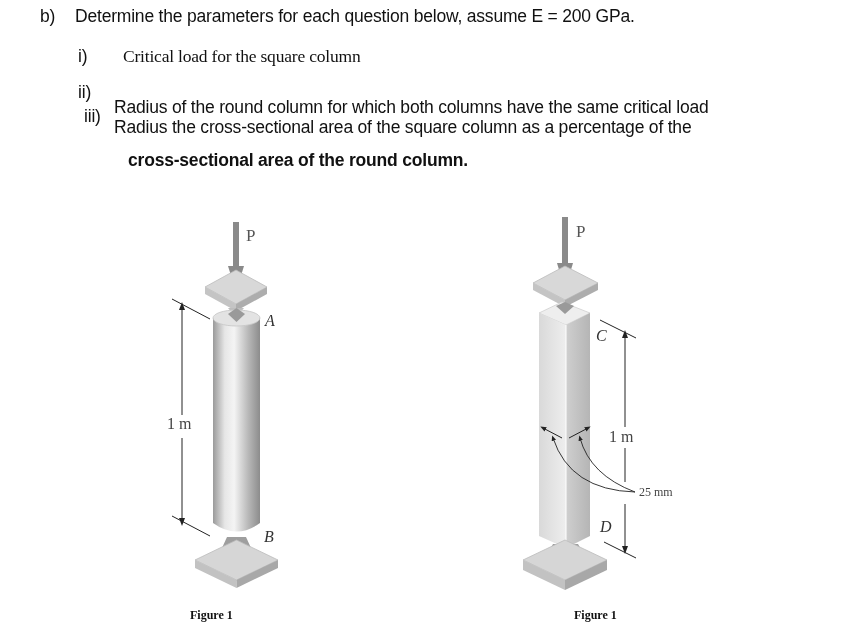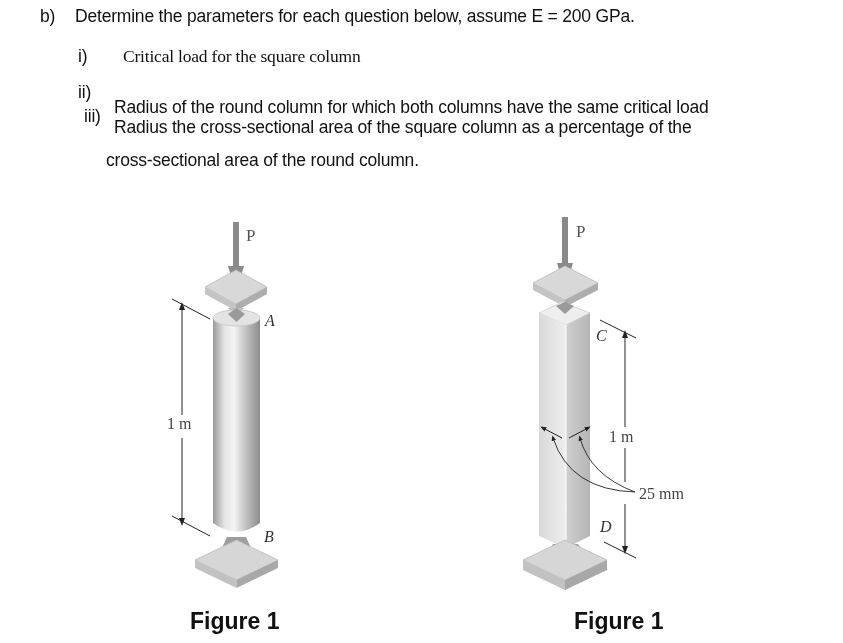--- a/index.html
+++ b/index.html
@@ -1,38 +1,38 @@
 <!DOCTYPE html>
 <html><head>
   <meta charset="utf-8">
   <style>
     html, body { margin: 0; padding: 0; background: #ffffff; }
     body { width: 843px; height: 643px; position: relative; overflow: hidden; font-family: "Liberation Sans", sans-serif; color: #111; }
     .q-line { position: absolute; font-size: 17.5px; letter-spacing: -0.2px; white-space: nowrap; }
     .q-label { position: absolute; }
     .fig-svg { position: absolute; left: 0; top: 0; }
-    .caption { position: absolute; font-weight: bold; font-size: 23px; }
+    .caption { position: absolute; font-weight: bold; font-size: 12px; font-family: Liberation Serif, serif; }
     .serif { font-family: "Liberation Serif", "DejaVu Serif", serif; }
   </style>
 </head>
 <body>
 
 <div>
   <span class="q-line" style="left:40px; top:6px;">b)</span>
   <span class="q-line" style="left:75px; top:6px;">Determine the parameters for each question below, assume E = 200 GPa.</span>
 
   <span class="q-line" style="left:78px; top:46px;">i)</span>
   <span class="q-line" style="left:123px; top:46px;font-family:Liberation Serif, serif;">Critical load for the square column</span>
 
   <span class="q-line" style="left:78px; top:82px;text-align:right;">ii)</span>
   <span class="q-line" style="left:114px; top:82px;margin-top:15px;">Radius of the round column for which both columns have the same critical load</span>
 
   <span class="q-line" style="left:78px; top:106px;margin-left:6px;">iii)</span>
   <span class="q-line" style="left:114px; top:117px;">Radius the cross-sectional area of the square column as a percentage of the</span>
-  <span class="q-line" style="left:106px; top:150px;">cross-sectional area of the round column.</span>
+  <span class="q-line" style="left:128px; top:150px;font-weight:bold;">cross-sectional area of the round column.</span>
 </div>
 
 <svg class="fig-svg" width="843" height="643" viewBox="0 0 843 643">
   <defs>
     <linearGradient id="cylGrad" x1="0" x2="1" y1="0" y2="0">
       <stop offset="0" stop-color="#9a9a9a"></stop>
       <stop offset="0.25" stop-color="#e6e6e6"></stop>
       <stop offset="0.45" stop-color="#f4f4f4"></stop>
       <stop offset="0.75" stop-color="#b8b8b8"></stop>
       <stop offset="1" stop-color="#8c8c8c"></stop>
@@ -140,14 +140,14 @@
 <span class="q-label serif" style="left:246px; top:226px; font-size:17px; color:#555;">P</span>
 <span class="q-label serif" style="left:265px; top:312px; font-size:16px; font-style:italic; color:#333;">A</span>
 <span class="q-label serif" style="left:264px; top:528px; font-size:16px; font-style:italic; color:#333;">B</span>
 <span class="q-label serif" style="left:167px; top:415px; font-size:16px; color:#444;">1 m</span>
 <span class="caption" style="left:190px; top:608px;">Figure 1</span>
 
 <span class="q-label serif" style="left:576px; top:222px; font-size:17px; color:#555;">P</span>
 <span class="q-label serif" style="left:596px; top:327px; font-size:16px; font-style:italic; color:#333;">C</span>
 <span class="q-label serif" style="left:600px; top:518px; font-size:16px; font-style:italic; color:#333;">D</span>
 <span class="q-label serif" style="left:609px; top:428px; font-size:16px; color:#444;">1 m</span>
-<span class="q-label serif" style="left:639px; top:485px; font-size:16px; color:#444;">25 mm</span>
+<span class="q-label serif" style="left:639px; top:485px; font-size:12px; color:#444;">25 mm</span>
 <span class="caption" style="left:574px; top:608px;">Figure 1</span>
 
 </body></html>

